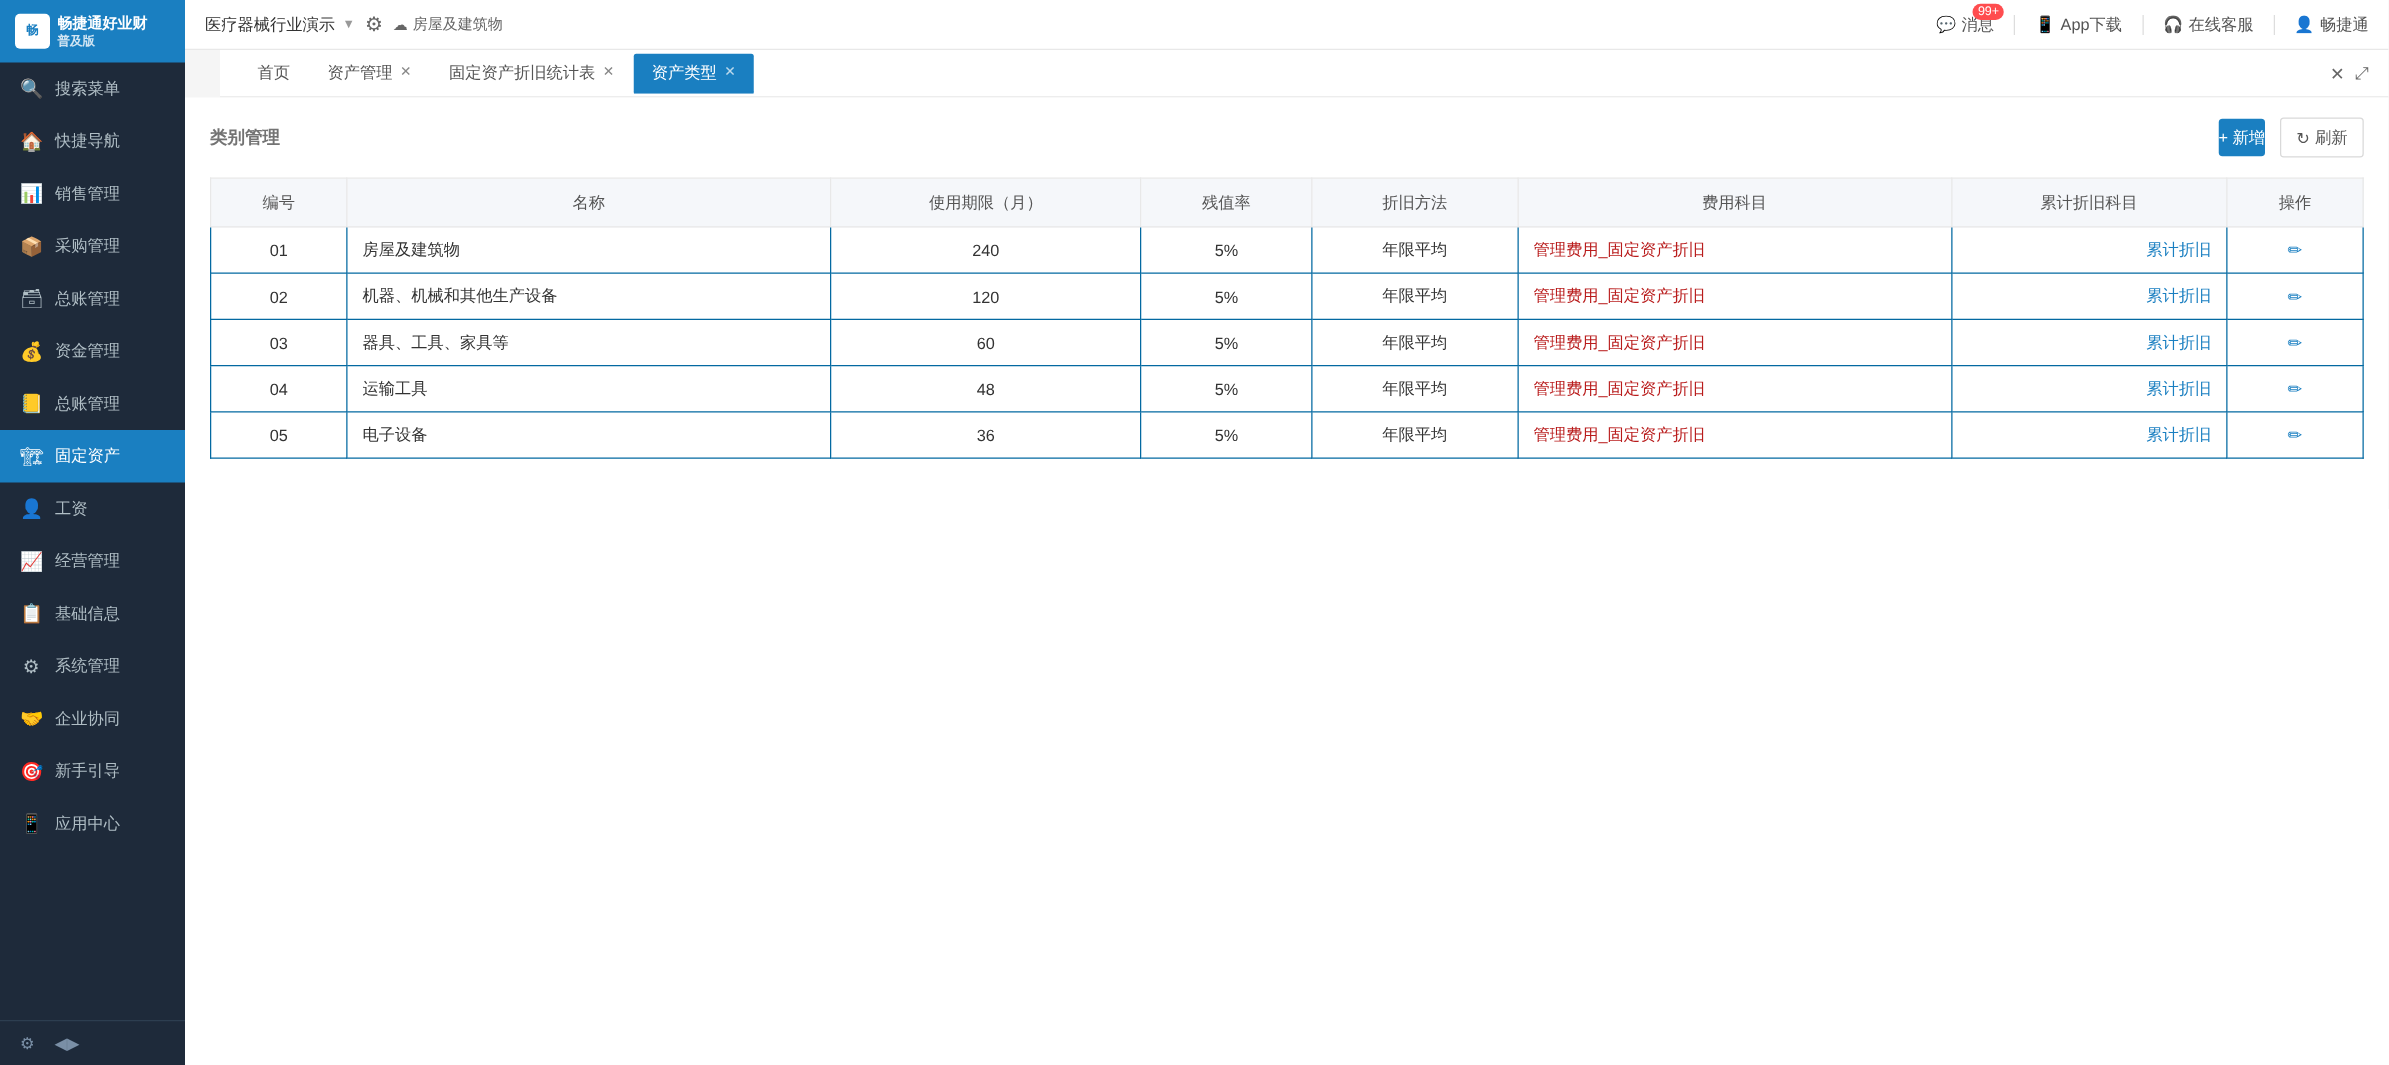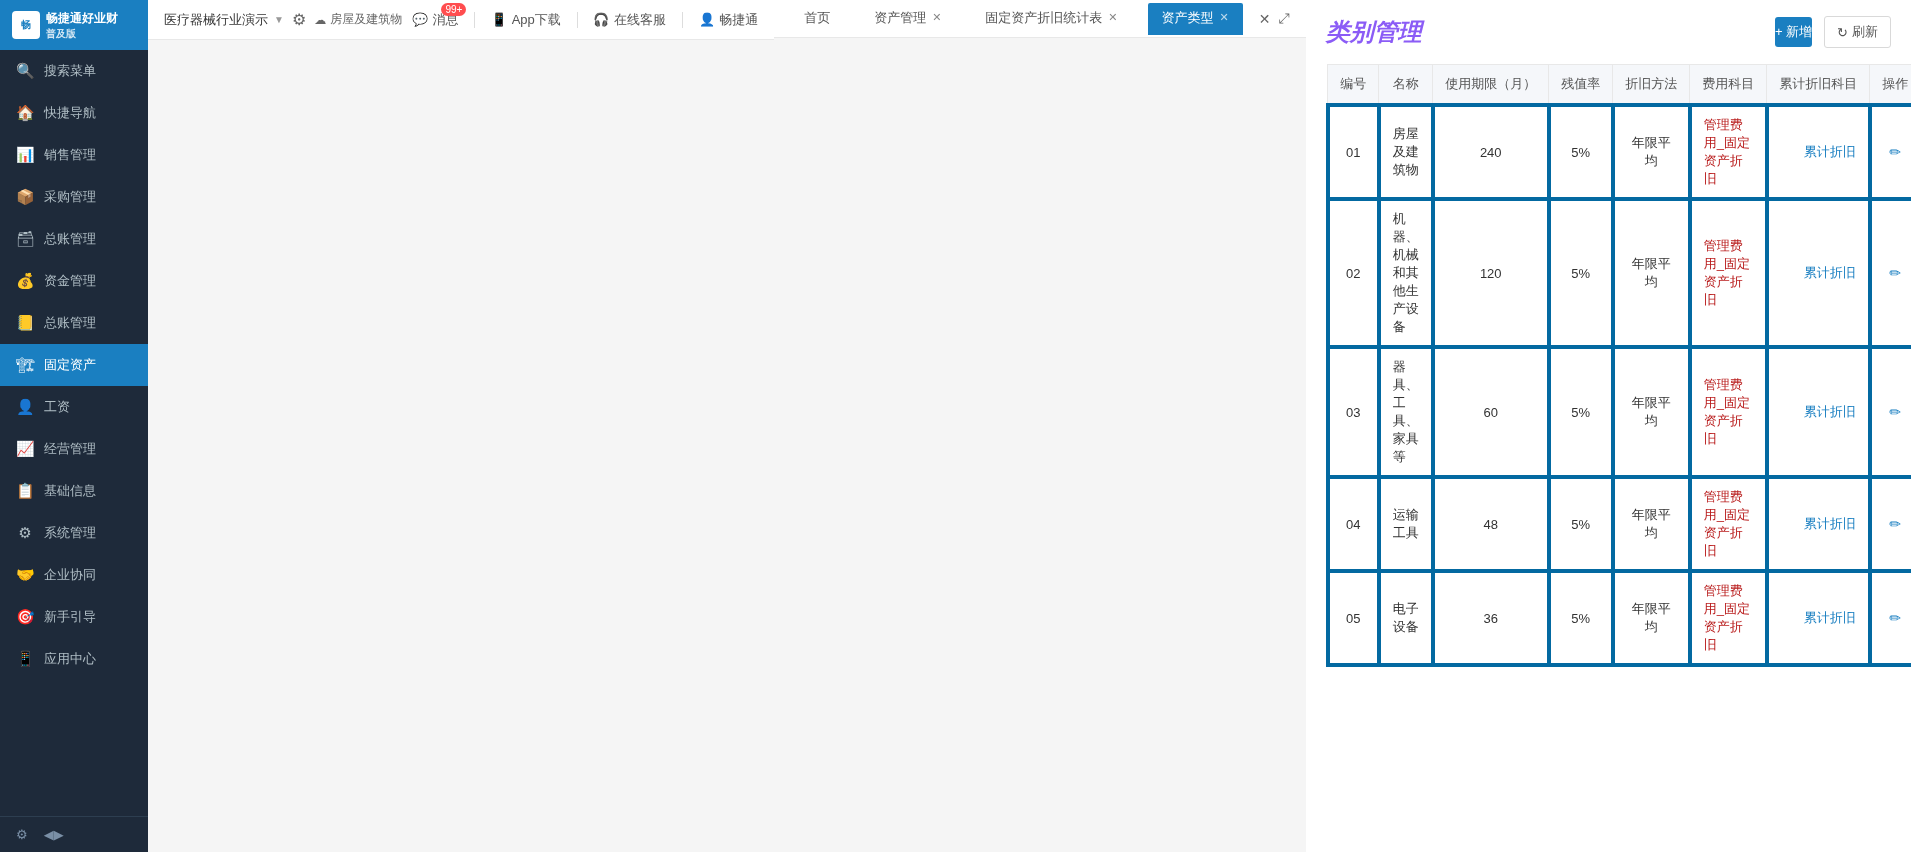--- a/index.html
+++ b/index.html
@@ -62,20 +62,21 @@
       gap: 16px;
       color: #7a8fa6;
       font-size: 13px;
     }
     .sidebar-bottom span { cursor: pointer; }
 
     
     .main-area {
       flex: 1;
       display: flex;
+      flex-direction: column;
       height: 100%;
       overflow: hidden;
     }
 
     
     .top-bar {
       background: #fff;
       border-bottom: 1px solid #e8e8e8;
       height: 40px;
       display: flex;
@@ -137,21 +138,22 @@
     .divider-v { width: 1px; height: 16px; background: #ddd; }
 
     
     .tab-bar {
       background: #fff;
       border-bottom: 1px solid #e8e8e8;
       height: 38px;
       display: flex;
       align-items: center;
       padding: 0 16px;
-      gap: 16px;
+      gap: 2px;
+      margin-left: 28px;
     }
     .tab-item {
       display: flex;
       align-items: center;
       gap: 4px;
       padding: 6px 14px;
       border-radius: 2px 2px 0 0;
       cursor: pointer;
       font-size: 13px;
       color: #555;
@@ -191,24 +193,23 @@
     }
 
     
     .page-header {
       display: flex;
       align-items: center;
       justify-content: space-between;
       margin-bottom: 16px;
     }
     .page-title {
-      font-size: 24px;
+      font-size: 14px;
       font-weight: bold;
-      color: #8b5cf6;
-      font-style: italic;
+      color: #737373;
     }
     .header-actions {
       display: flex;
       align-items: center;
       gap: 12px;
     }
     .btn-new {
       background: #1a7fc1;
       color: #fff;
       border: none;
@@ -248,21 +249,21 @@
       text-align: center;
       color: #555;
       font-weight: normal;
       border: 1px solid #e8e8e8;
       white-space: nowrap;
     }
     .data-table td {
       padding: 9px 12px;
       text-align: center;
       color: #333;
-      border: 4px solid #0369a1;
+      border: 1px solid #0369a1;
     }
     .data-table td.col-name { text-align: left; color: #333; }
     .data-table td.col-code { color: #333; }
     .data-table td.col-feiyong { text-align: left; color: #b91c1c; }
     .data-table td.col-leiji { text-align: right; color: #1a7fc1; padding-left: 32px; }
     .data-table td.col-action { text-align: center; }
     .edit-icon {
       color: #1a7fc1;
       cursor: pointer;
       font-size: 14px;

